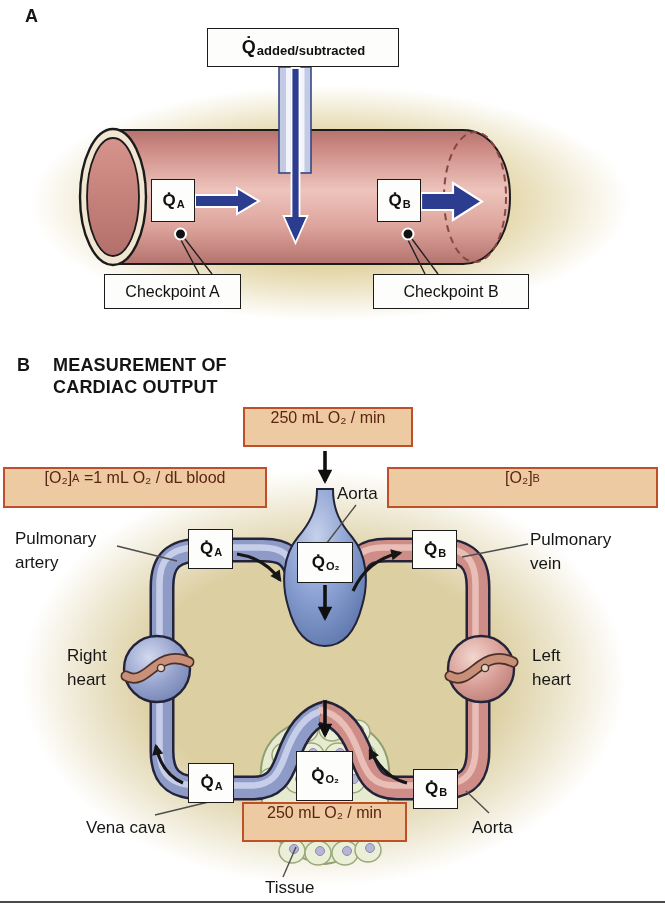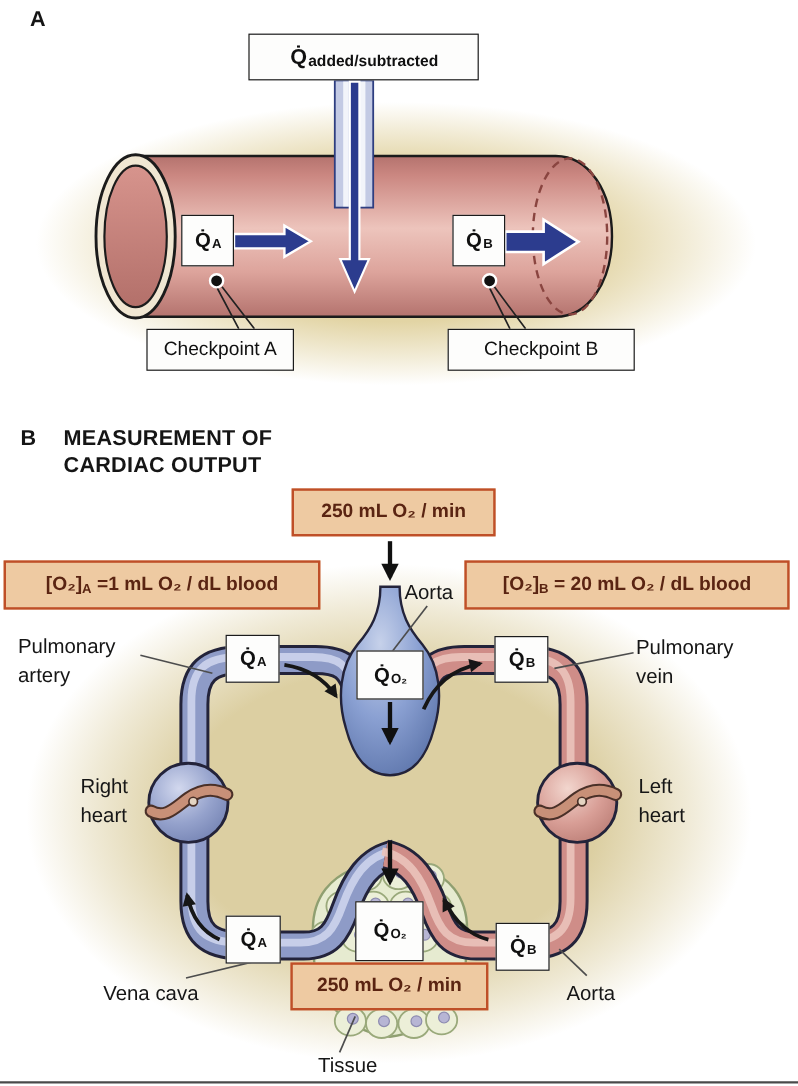--- a/index.html
+++ b/index.html
@@ -8,21 +8,21 @@
   #gfx{position:absolute;left:0;top:0;}
   .ttl{position:absolute;font-weight:bold;font-size:18px;color:#151515;letter-spacing:.2px;white-space:pre;}
   .lbl{position:absolute;font-size:17px;line-height:24px;color:#161616;white-space:pre;}
   .wbox{position:absolute;background:#fdfdfc;border:1.6px solid #1b1b1b;display:flex;align-items:center;justify-content:center;color:#101010;box-sizing:border-box;}
   .wbox .qb{font-size:17px;font-weight:bold;}
   .wbox sub{font-size:11px;font-weight:bold;position:relative;top:3px;left:1px;}
   .cpt{font-size:16px;}
   .qadd .qb{font-size:18px;font-weight:bold;}
   .qadd sub{font-size:13px;}
   .obox{position:absolute;background:#eecaa2;border:2.5px solid #bf4f28;color:#5a2412;
-        font-weight:bold;font-size:16px;display:flex;align-items:center;justify-content:center;
+        font-weight:normal;font-size:16px;display:flex;align-items:flex-start;justify-content:center;
         box-sizing:border-box;white-space:pre;}
   .obox sub{font-size:11px;position:relative;top:3px;}
 </style>
 </head>
 <body>
 
 <div id="stage">
 
 <svg id="gfx" width="665" height="905" viewBox="0 0 665 905">
   <defs>
@@ -196,39 +196,39 @@
 
 <div class="wbox" style="left:151px;top:179px;width:44px;height:43px;">
   <span class="qb">Q̇</span>
       <sub>A</sub>
 </div>
 <div class="wbox" style="left:377px;top:179px;width:44px;height:43px;">
   <span class="qb">Q̇</span>
       <sub>B</sub>
 </div>
 
-<div class="wbox cpt" style="left:122px;top:274px;width:123px;height:35px;">
+<div class="wbox cpt" style="left:104px;top:274px;width:137px;height:35px;">
   <span>Checkpoint A</span>
 </div>
 <div class="wbox cpt" style="left:373px;top:274px;width:156px;height:35px;">
   <span>Checkpoint B</span>
 </div>
 
 <div class="ttl" style="left:17px;top:355px;">B</div>
 <div class="ttl" style="left:53px;top:355px;">MEASUREMENT OF</div>
 <div class="ttl" style="left:53px;top:377px;">CARDIAC OUTPUT</div>
 
 <div class="obox" style="left:243px;top:407px;width:170px;height:40px;">
   <span>250 mL O₂ / min</span>
 </div>
 <div class="obox" style="left:3px;top:467px;width:264px;height:41px;">
   <span>[O₂]</span><sub>A</sub><span> =1 mL O₂ / dL blood</span>
 </div>
 <div class="obox" style="left:387px;top:467px;width:271px;height:41px;">
-  <span>[O₂]</span><sub>B</sub><span> = 20 mL O₂ / dL blood</span>
+  <span>[O₂]</span><sub>B</sub>
 </div>
 <div class="obox" style="left:242px;top:802px;width:165px;height:40px;">
   <span>250 mL O₂ / min</span>
 </div>
 
 <div class="wbox" style="left:188px;top:529px;width:45px;height:40px;">
   <span class="qb">Q̇</span>
       <sub>A</sub>
 </div>
 <div class="wbox" style="left:297px;top:542px;width:56px;height:41px;">

